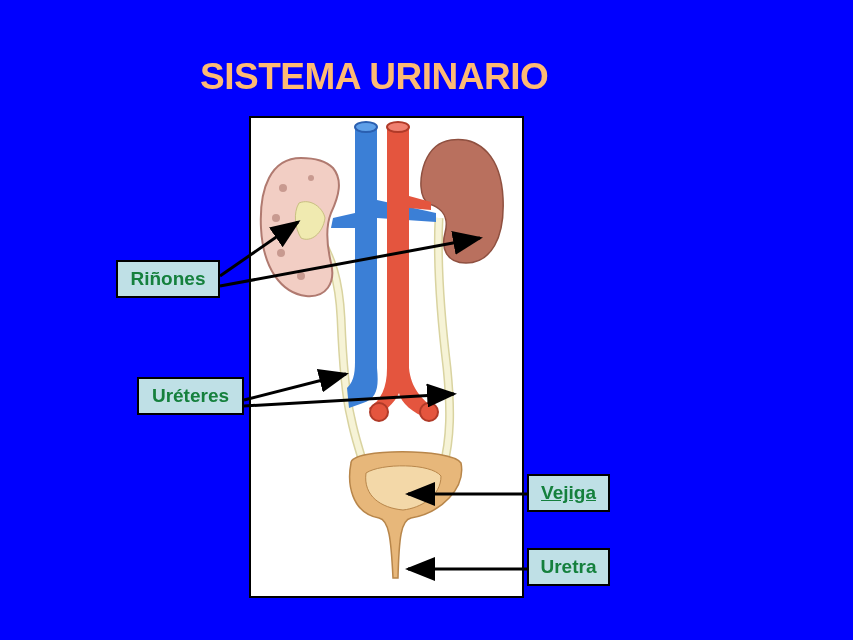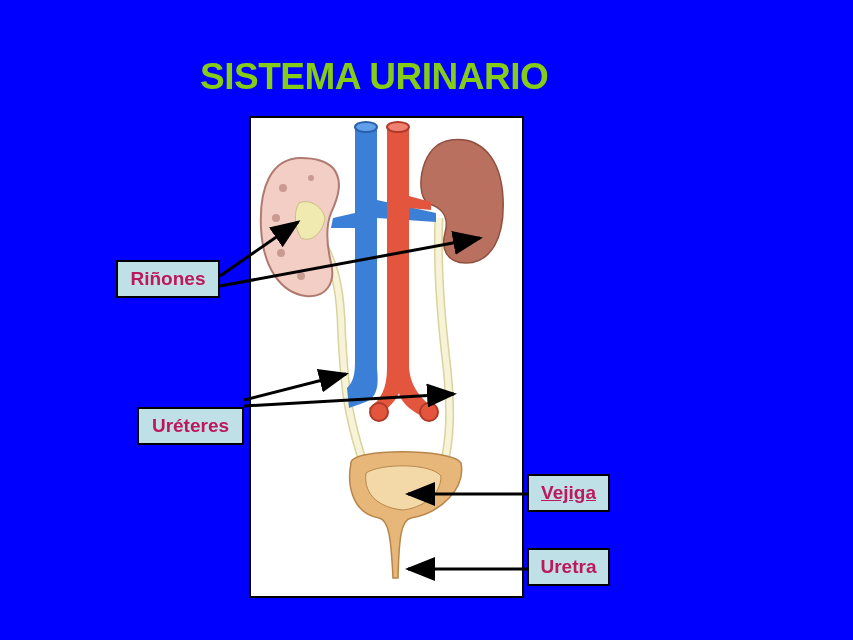--- a/index.html
+++ b/index.html
@@ -4,34 +4,34 @@
   <style>
     html, body { margin: 0; padding: 0; }
     body {
       width: 853px; height: 640px; overflow: hidden;
       background: #0000ff;
       position: relative;
       font-family: "Liberation Sans", sans-serif;
     }
     .title {
       position: absolute; left: 200px; top: 56px; width: 362px;
-      color: #84cc16; font-weight: bold; font-size: 37px;
+      color: #fdba74; font-weight: bold; font-size: 37px;
       letter-spacing: -0.5px; white-space: nowrap;
     }
     .figure {
       position: absolute; left: 249px; top: 116px;
       width: 275px; height: 482px;
       background: #ffffff; border: 2px solid #000;
       box-sizing: border-box;
     }
     .figure svg { position: absolute; left: 0; top: 0; }
     .label {
       position: absolute; background: #bfe0e6;
       border: 2px solid #000; box-sizing: border-box;
-      font-weight: bold; font-size: 19px; color: #be185d;
+      font-weight: bold; font-size: 19px; color: #15803d;
       display: flex; align-items: center; justify-content: center;
     }
     .overlay { position: absolute; left: 0; top: 0; pointer-events: none; }
   </style>
 </head>
 <body>
 
 <div class="title">SISTEMA URINARIO</div>
 
 <div class="figure">
@@ -79,21 +79,21 @@
   <line x1="220" y1="286" x2="480" y2="238" stroke="#000" stroke-width="3" marker-end="url(#ah)"></line>
   <line x1="244" y1="400" x2="346" y2="374" stroke="#000" stroke-width="3" marker-end="url(#ah)"></line>
   <line x1="244" y1="406" x2="454" y2="394" stroke="#000" stroke-width="3" marker-end="url(#ah)"></line>
   <line x1="527" y1="494" x2="408" y2="494" stroke="#000" stroke-width="3" marker-end="url(#ah)"></line>
   <line x1="527" y1="569" x2="408" y2="569" stroke="#000" stroke-width="3" marker-end="url(#ah)"></line>
 </svg>
 
 <div class="label" style="left:116px;top:260px;width:104px;height:38px;">
   <span>Riñones</span>
 </div>
-<div class="label" style="left:137px;top:407px;width:107px;height:38px;">
+<div class="label" style="left:137px;top:377px;width:107px;height:38px;">
   <span>Uréteres</span>
 </div>
 <div class="label" style="left:527px;top:474px;width:83px;height:38px;text-decoration:underline;">
   <span>Vejiga</span>
 </div>
 <div class="label" style="left:527px;top:548px;width:83px;height:38px;text-align:right;">
   <span>Uretra</span>
 </div>
 
 </body></html>

